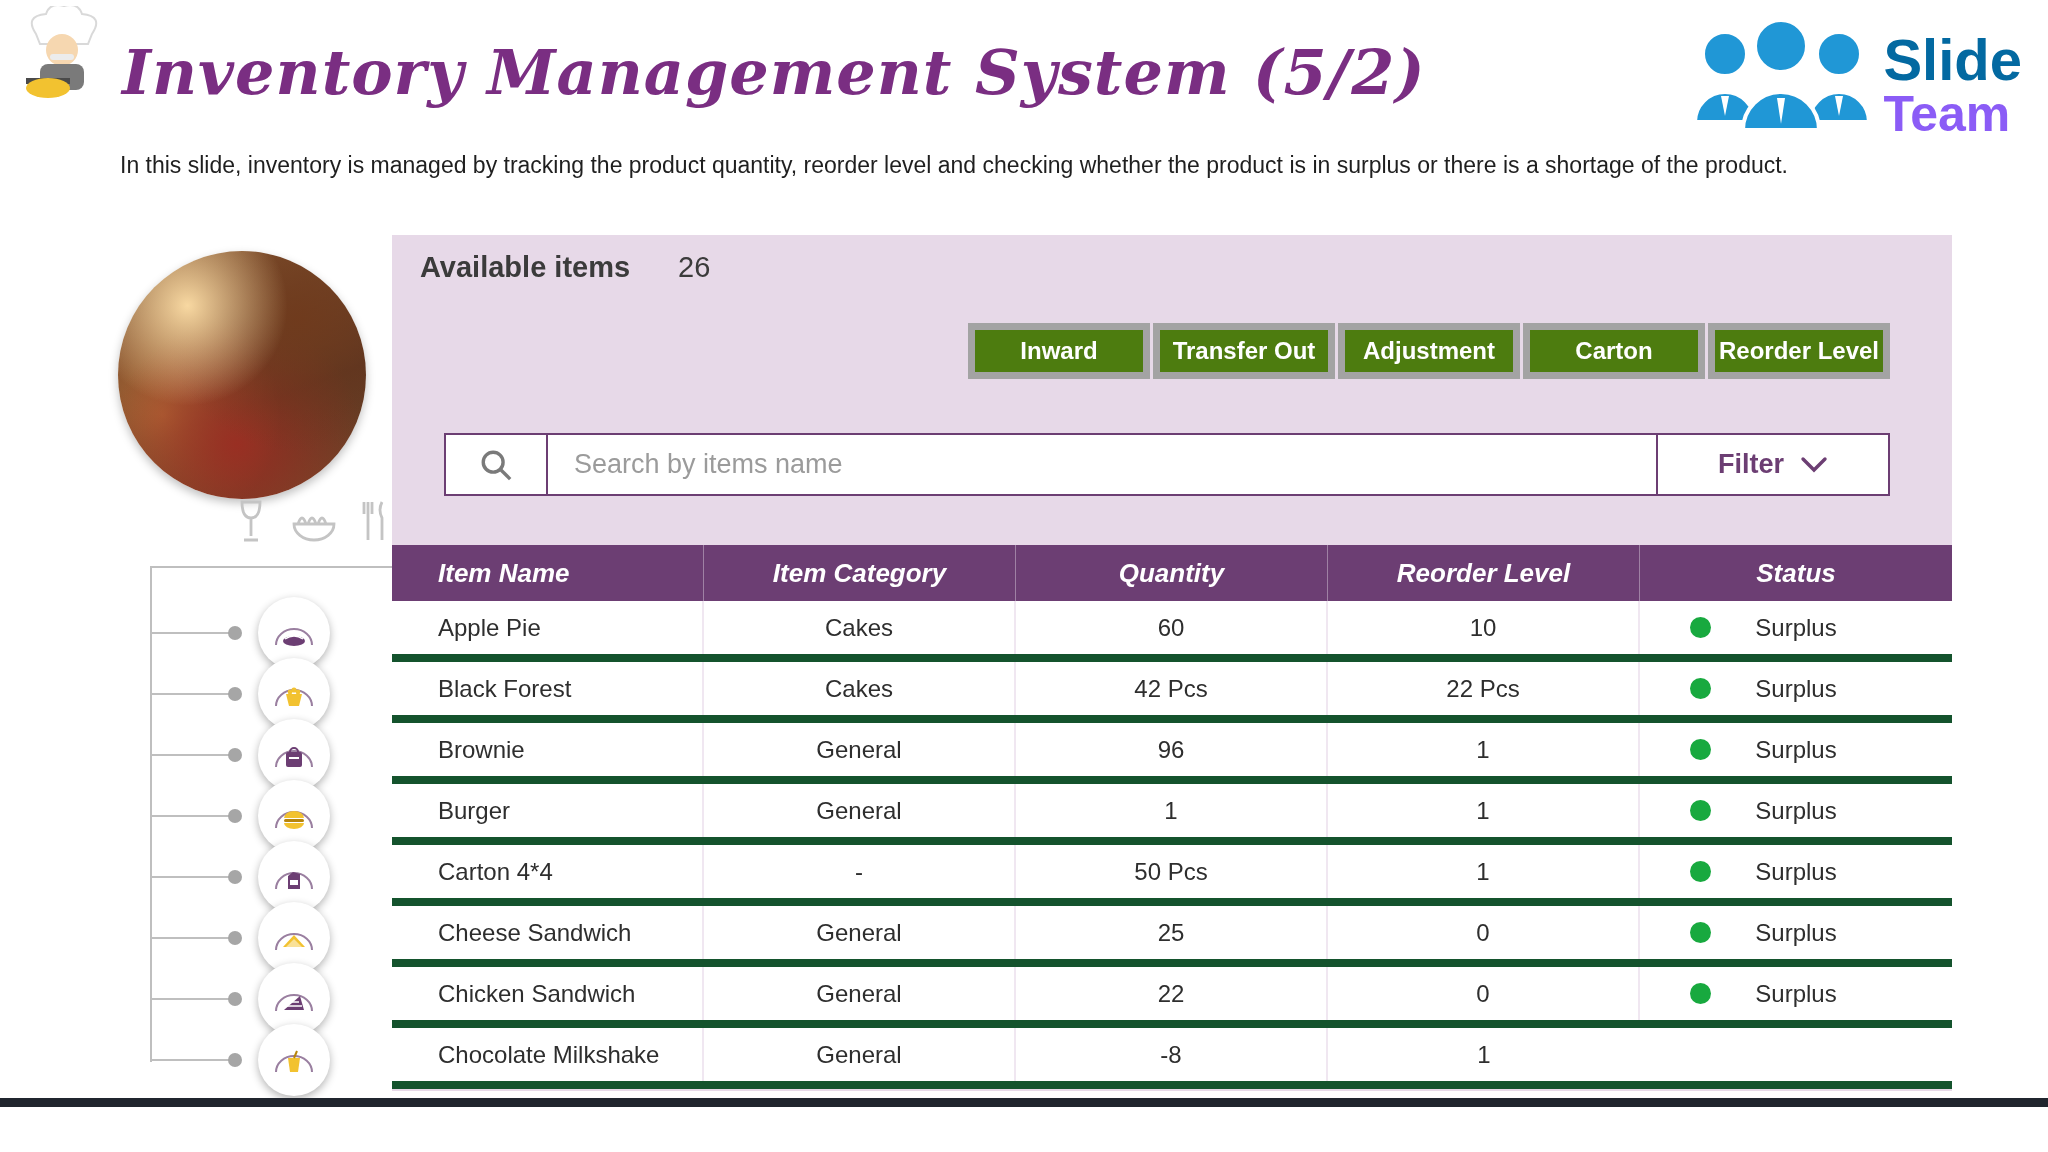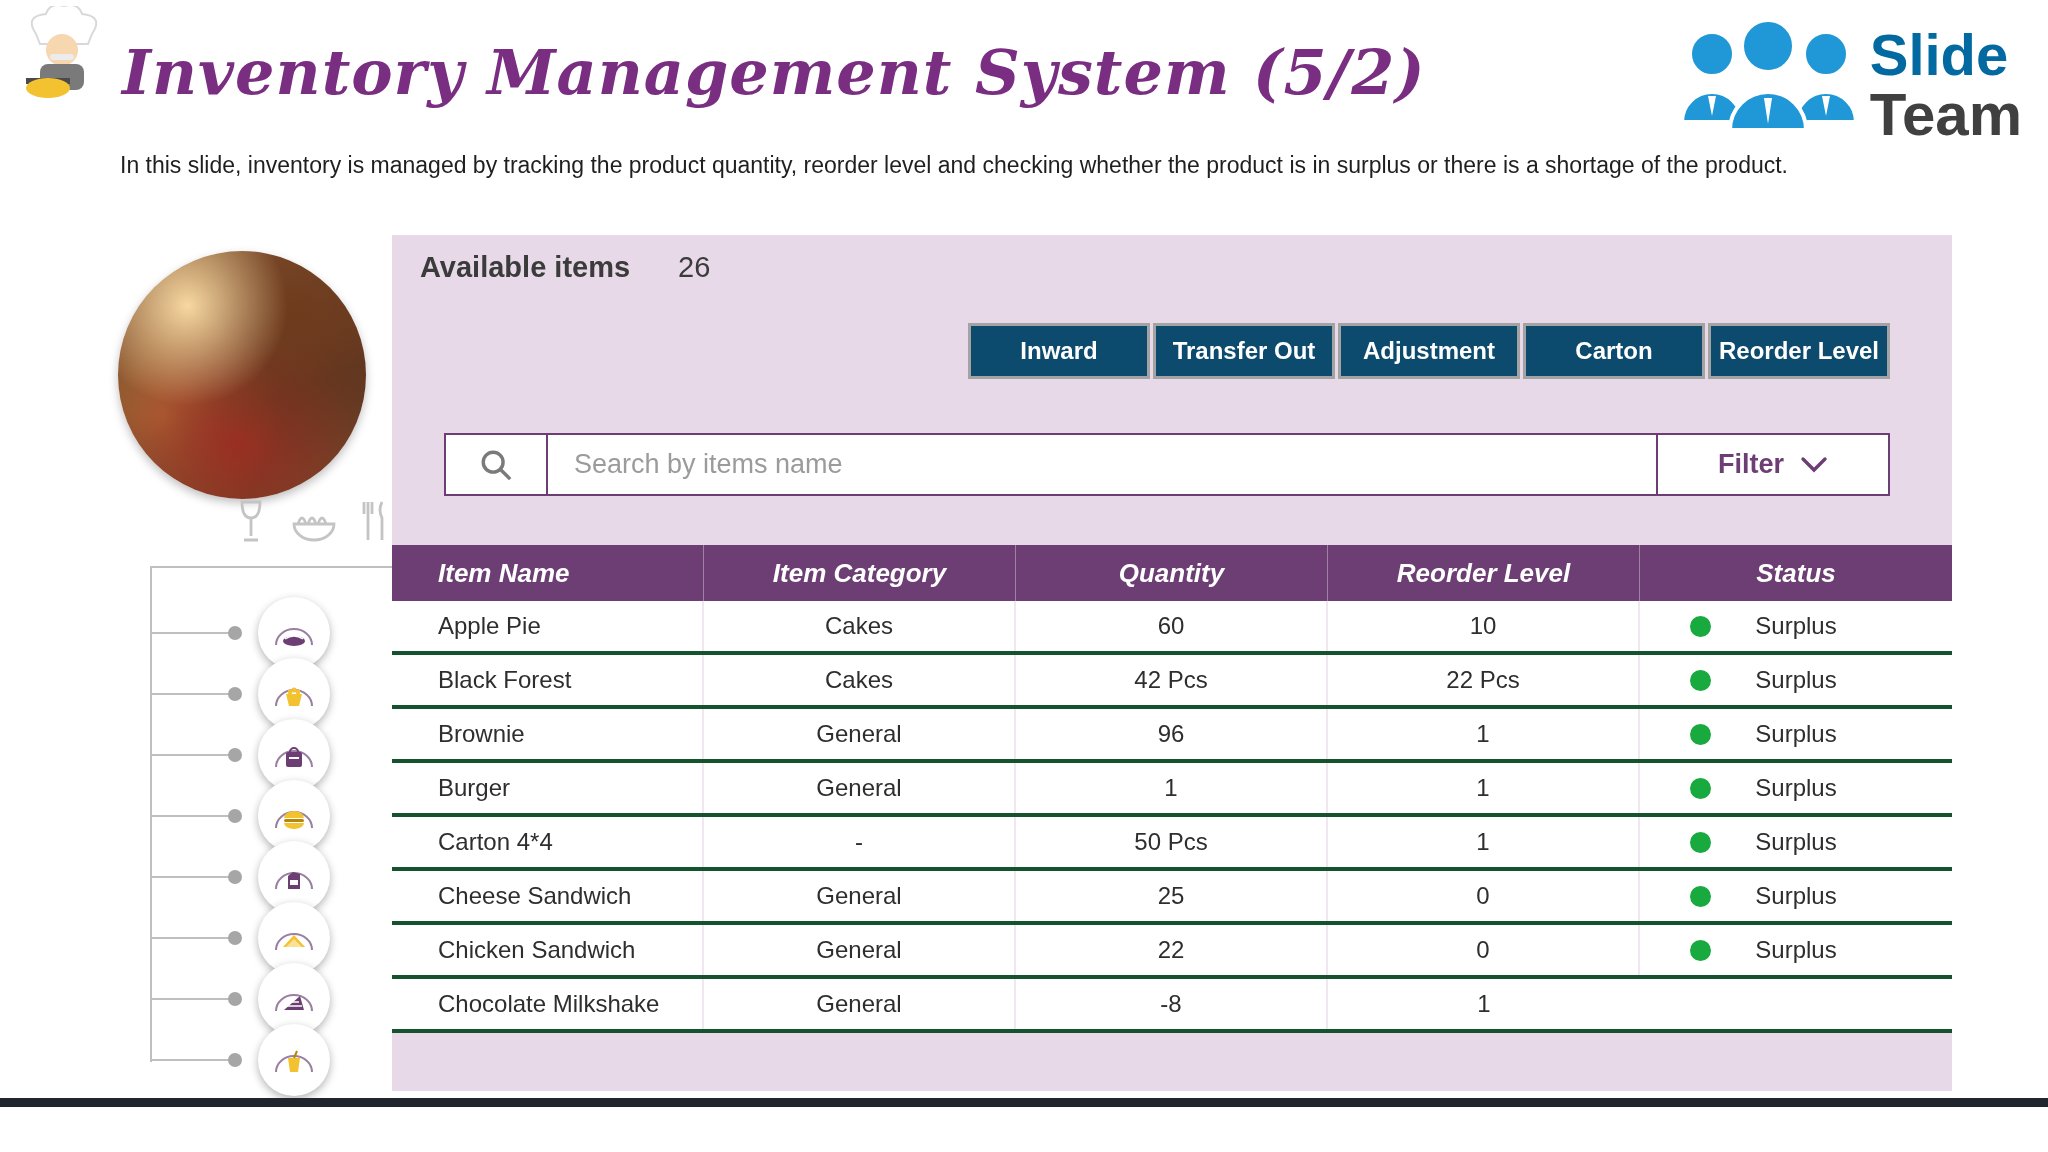--- a/index.html
+++ b/index.html
@@ -18,21 +18,21 @@
     font-family:"DejaVu Serif", serif; font-style:italic; font-weight:bold;
     font-size:62px; color:#7A2E82; letter-spacing:1px;
   }
   .subtitle {
     position:absolute; left:120px; top:152px;
     font-size:23px; color:#1f1f1f;
   }
   .brand { position:absolute; right:26px; top:14px; display:flex; align-items:center; gap:6px; }
   .brand-text { display:flex; flex-direction:column; line-height:1.02; }
   .brand-slide { color:#0369a1; font-size:58px; font-weight:bold; }
-  .brand-team  { color:#404040; font-size:60px; font-weight:bold; }
+  .brand-team  { color:#8b5cf6; font-size:50px; font-weight:bold; }
 
   
   .photo {
     position:absolute; left:118px; top:251px; width:248px; height:248px; border-radius:50%;
     background:
       radial-gradient(circle at 28% 22%, rgba(255,224,168,.95), rgba(255,224,168,0) 38%),
       radial-gradient(circle at 72% 28%, rgba(112,58,28,.9), rgba(112,58,28,0) 52%),
       radial-gradient(circle at 48% 78%, rgba(156,44,34,.9), rgba(156,44,34,0) 55%),
       radial-gradient(circle at 18% 66%, rgba(196,120,60,.8), rgba(196,120,60,0) 45%),
       linear-gradient(160deg, #8a5a33, #5a3421 60%, #7a4a2a);
@@ -58,23 +58,23 @@
     background:#E7D9E8;
   }
   .available { position:absolute; left:28px; top:16px; display:flex; gap:48px; align-items:center; }
   .available-label { font-size:29px; font-weight:bold; color:#3B3B3B; }
   .available-count { font-size:29px; font-weight:normal; color:#3B3B3B; }
 
   .actions {
     position:absolute; right:62px; top:88px; display:flex; gap:3px;
   }
   .action-btn {
-    width:182px; height:56px; background:#0c4a6e; color:#ffffff;
+    width:182px; height:56px; background:#4d7c0f; color:#ffffff;
     font-size:24px; font-weight:bold; font-family:"Liberation Sans", sans-serif;
-    border:3px solid #a3a3a3; cursor:pointer;
+    border:7px solid #a3a3a3; cursor:pointer;
     display:flex; align-items:center; justify-content:center;
   }
 
   .search-row {
     position:absolute; left:52px; top:198px; width:1446px; height:63px;
     background:#ffffff; border:2px solid #6C3E73;
     display:flex; align-items:stretch;
   }
   .search-iconbox {
     width:102px; border-right:2px solid #6C3E73;
@@ -96,22 +96,22 @@
   .table { position:absolute; left:0; top:310px; width:1560px; }
   .thead {
     display:grid; grid-template-columns:repeat(5,1fr);
     background:#6C3E73; color:#fff; height:56px; align-items:center;
     font-size:26px; font-weight:bold;
   }
   .thead .cell { border-right:1px solid rgba(255,255,255,.35);font-style:italic; }
   .thead .cell:last-child { border-right:none; }
   .trow {
     display:grid; grid-template-columns:repeat(5,1fr);
-    background:#ffffff; height:54px; align-items:center;
-    font-size:24px; color:#2e2e2e; border-bottom:4px solid #14532d;
+    background:#ffffff; height:61px; align-items:center;
+    font-size:24px; color:#2e2e2e; border-bottom:8px solid #14532d;
     cursor:pointer;
   }
   .trow .cell { border-right:2px solid #F0E7F1; height:100%; display:flex; align-items:center; justify-content:center; }
   .trow .cell:last-child, .thead .cell:last-child { border-right:none; }
   .cell.left { justify-content:flex-start; padding-left:46px; text-align:left; }
   .thead .cell { display:flex; align-items:center; justify-content:center; height:100%; }
   .thead .cell.left { justify-content:flex-start; padding-left:46px; }
   .status-cell { position:relative; }
   .status-dot {
     position:absolute; left:50px; width:21px; height:21px; border-radius:50%;

